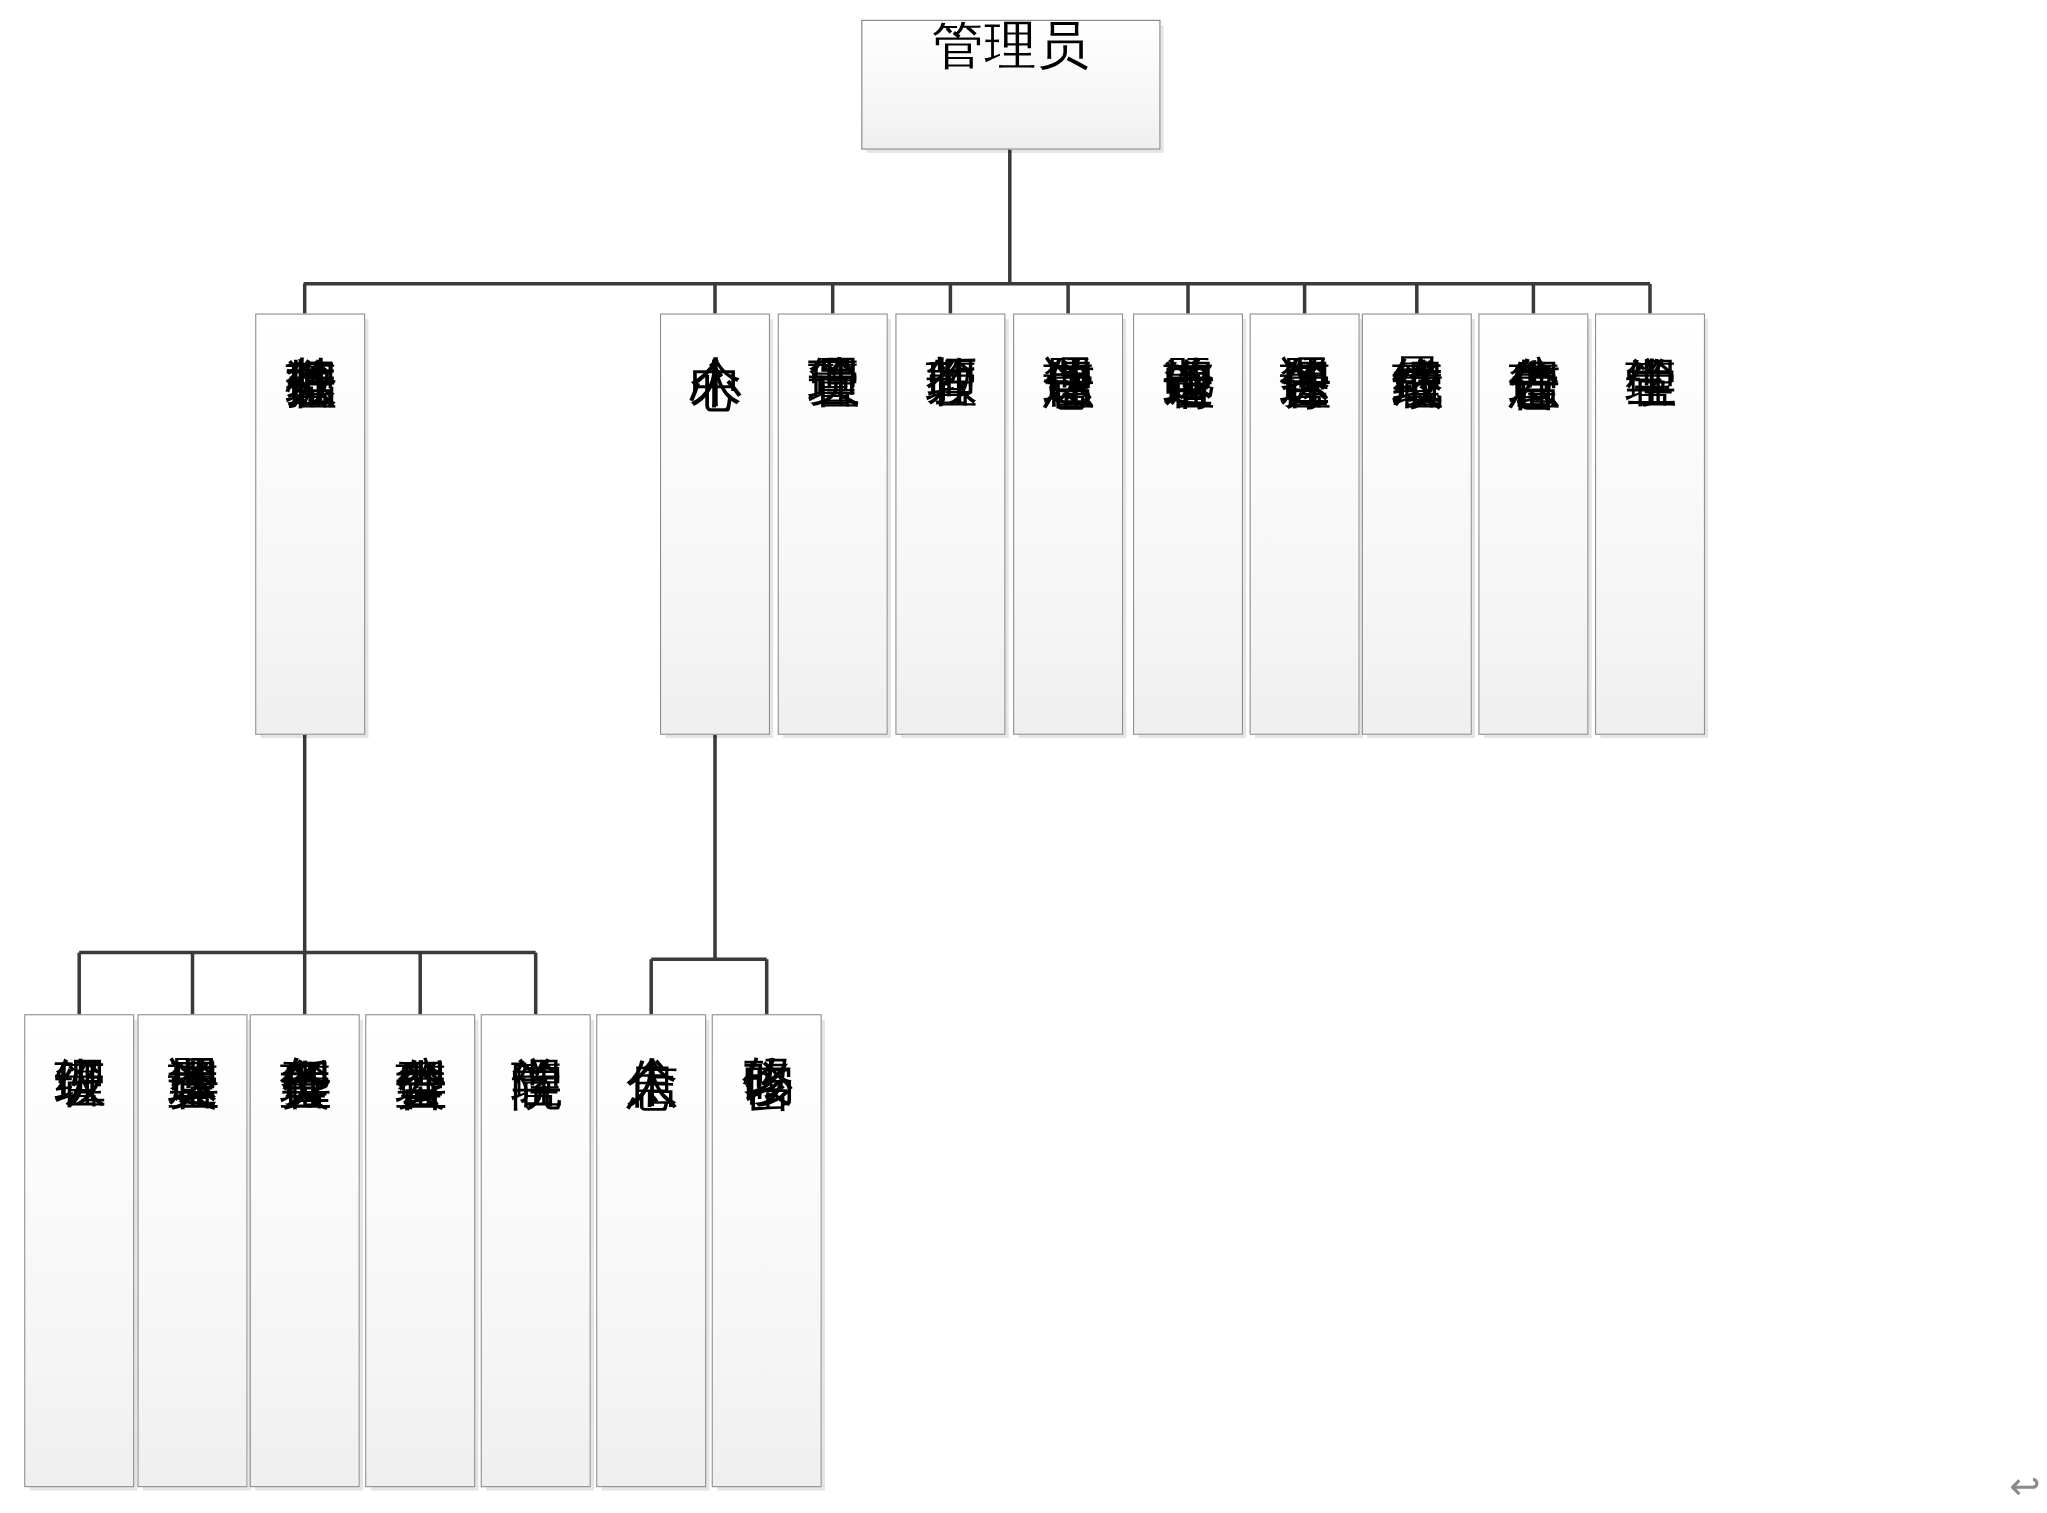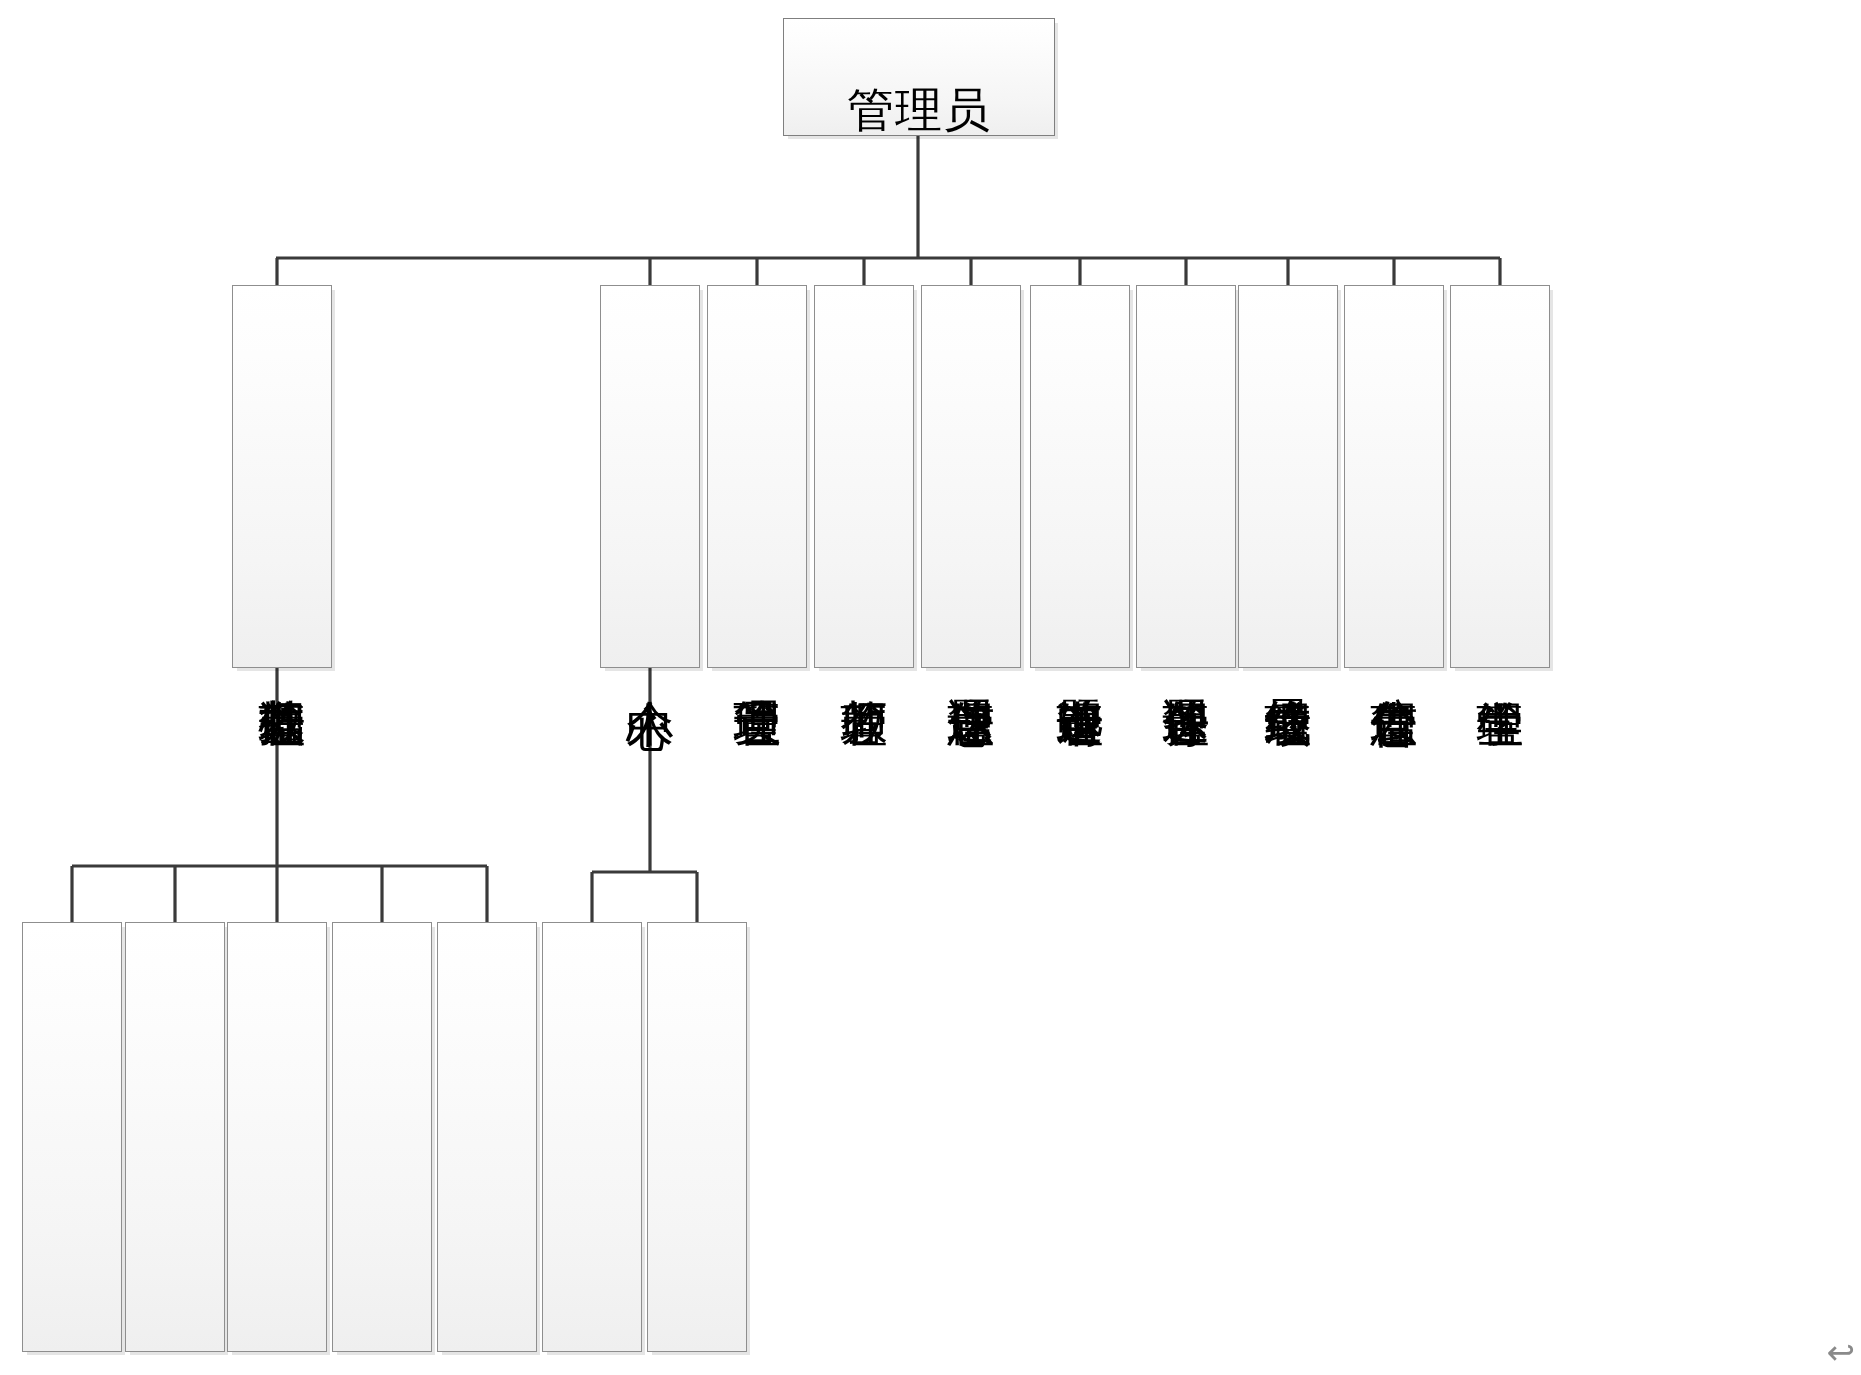--- a/index.html
+++ b/index.html
@@ -39,21 +39,21 @@
   }
 
   
   .node {
     position: absolute;
     box-sizing: border-box;
     border: 1px solid #8e8e8e;
     background: linear-gradient(to bottom, #ffffff 0%, #fdfdfd 18%, #f5f5f5 72%, #efefef 100%);
     box-shadow: 4px 4px 0 -1px rgba(0,0,0,0.10);
     display: flex;
-    align-items: flex-end;
+    align-items: flex-start;
     justify-content: center;
   }
 
   .node .label {
     display: block;
     line-height: 1.02;
     letter-spacing: 0.02em;
     white-space: nowrap;
     color: #000000;
   }

